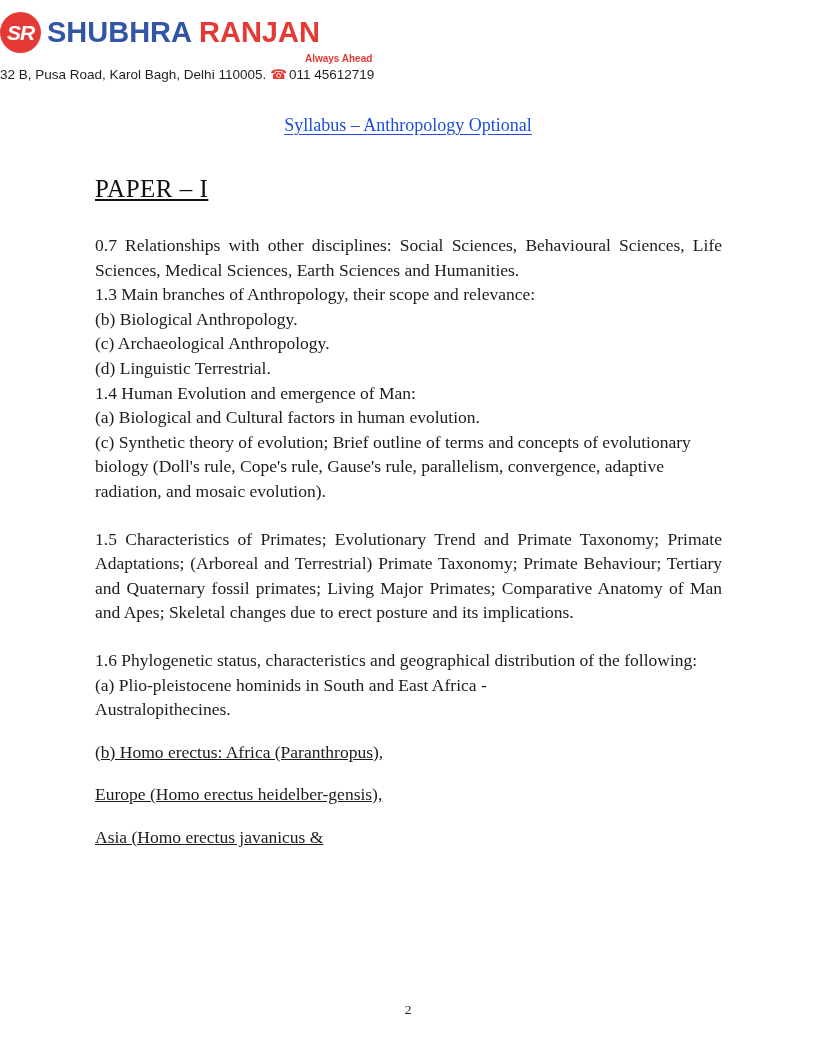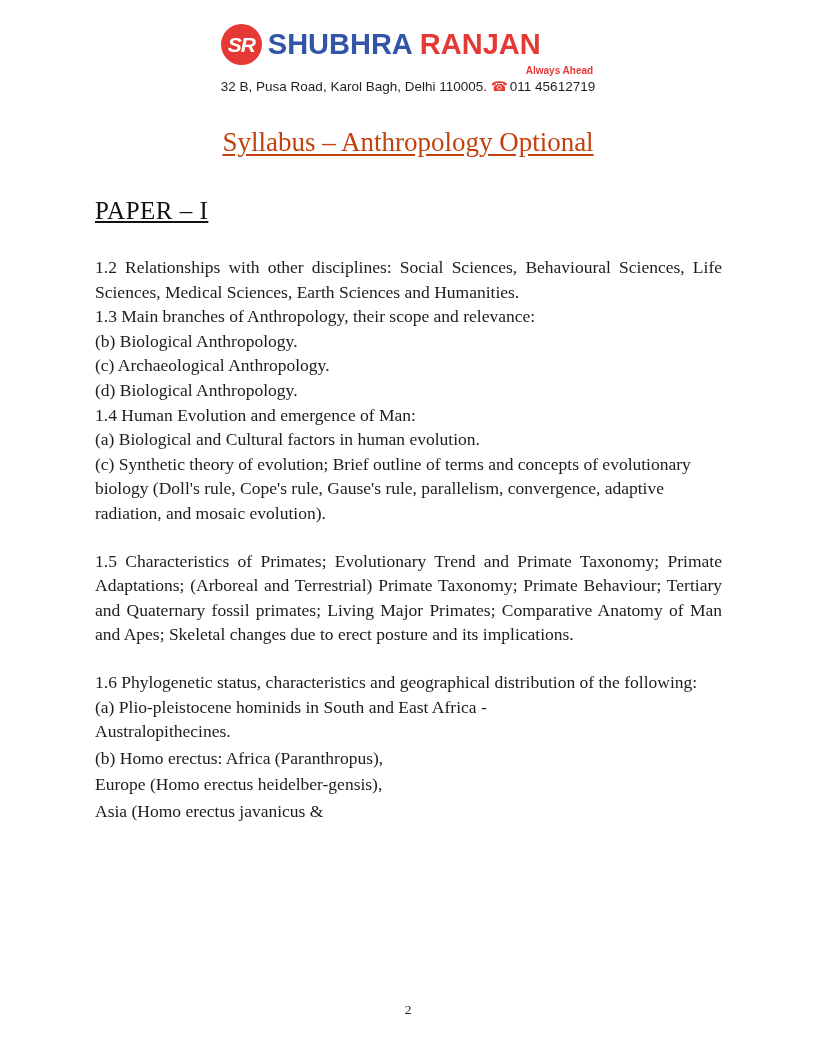--- a/index.html
+++ b/index.html
@@ -11,24 +11,24 @@
     width: 816px;
     height: 1056px;
     margin: 0 auto;
     background: #ffffff;
     color: #1c1c1c;
     overflow: hidden;
   }
 
   
   .letterhead {
-    padding-top: 24px;
+    padding-top: 12px;
     display: flex;
     flex-direction: column;
-    align-items: center;
+    align-items: flex-start;
   }
   .brand-block { display: inline-block; }
   .brand-row {
     display: flex;
     align-items: center;
     gap: 6px;
     font-family: "Liberation Sans", sans-serif;
   }
   .monogram {
     width: 41px;
@@ -75,22 +75,22 @@
   }
   .phone-glyph { color: #e53935; margin: 0 2px 0 4px; }
 
   
   .doc-title-wrap {
     text-align: center;
     margin-top: 33px;
   }
   .doc-title {
     display: inline;
-    font-size: 27px;
-    color: #c2410c;
+    font-size: 18px;
+    color: #1d4ed8;
     text-decoration: underline;
     text-underline-offset: 3px;
     font-weight: normal;
   }
   .section-heading {
     margin: 39px 0 0 95px;
     font-size: 25px;
     font-weight: normal;
     color: #111111;
     letter-spacing: 0.5px;
@@ -98,21 +98,21 @@
   }
   .content {
     margin: 30px 94px 0 95px;
     font-size: 17.5px;
     line-height: 24.6px;
     color: #1c1c1c;
   }
   .para { text-align: left; }
   .just { text-align: justify; text-justify: inter-word; }
   .gap-top { margin-top: 23px; }
-  .gap-top-sm { margin-top: 2px; }
+  .gap-top-sm { margin-top: 18px; text-decoration: underline; }
 
   .page-number {
     position: absolute;
     bottom: 38px;
     left: 0;
     right: 0;
     text-align: center;
     font-size: 13.5px;
     color: #1c1c1c;
   }
@@ -137,25 +137,25 @@
     </div>
   </div>
 
   <div class="doc-title-wrap">
     <h1 class="doc-title">Syllabus – Anthropology Optional</h1>
   </div>
 
   <h2 class="section-heading">PAPER – I</h2>
 
   <div class="content">
-    <p class="para just">1.2 Relationships with other disciplines: Social Sciences, Behavioural Sciences, Life Sciences, Medical Sciences, Earth Sciences and Humanities.</p>
+    <p class="para just">0.7 Relationships with other disciplines: Social Sciences, Behavioural Sciences, Life Sciences, Medical Sciences, Earth Sciences and Humanities.</p>
     <p class="para">1.3 Main branches of Anthropology, their scope and relevance:</p>
     <p class="para">(b) Biological Anthropology.</p>
     <p class="para">(c) Archaeological Anthropology.</p>
-    <p class="para">(d) Biological Anthropology.</p>
+    <p class="para">(d) Linguistic Terrestrial.</p>
     <p class="para">1.4 Human Evolution and emergence of Man:</p>
     <p class="para">(a) Biological and Cultural factors in human evolution.</p>
     <p class="para">(c) Synthetic theory of evolution; Brief outline of terms and concepts of evolutionary biology (Doll's rule, Cope's rule, Gause's rule, parallelism, convergence, adaptive radiation, and mosaic evolution).</p>
     <p class="para just gap-top">1.5 Characteristics of Primates; Evolutionary Trend and Primate Taxonomy; Primate Adaptations; (Arboreal and Terrestrial) Primate Taxonomy; Primate Behaviour; Tertiary and Quaternary fossil primates; Living Major Primates; Comparative Anatomy of Man and Apes; Skeletal changes due to erect posture and its implications.</p>
     <p class="para gap-top">1.6 Phylogenetic status, characteristics and geographical distribution of the following:</p>
     <p class="para">(a) Plio-pleistocene hominids in South and East Africa -</p>
     <p class="para">Australopithecines.</p>
     <p class="para gap-top-sm">(b) Homo erectus: Africa (Paranthropus),</p>
     <p class="para gap-top-sm">Europe (Homo erectus heidelber-gensis),</p>
     <p class="para gap-top-sm">Asia (Homo erectus javanicus &amp;</p>

